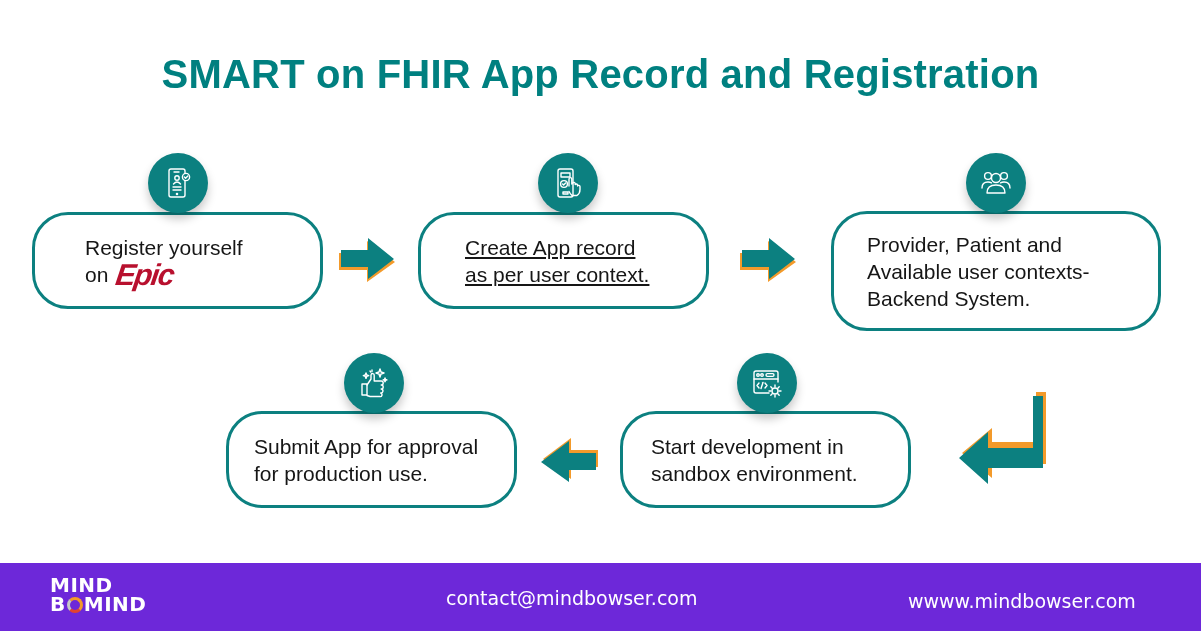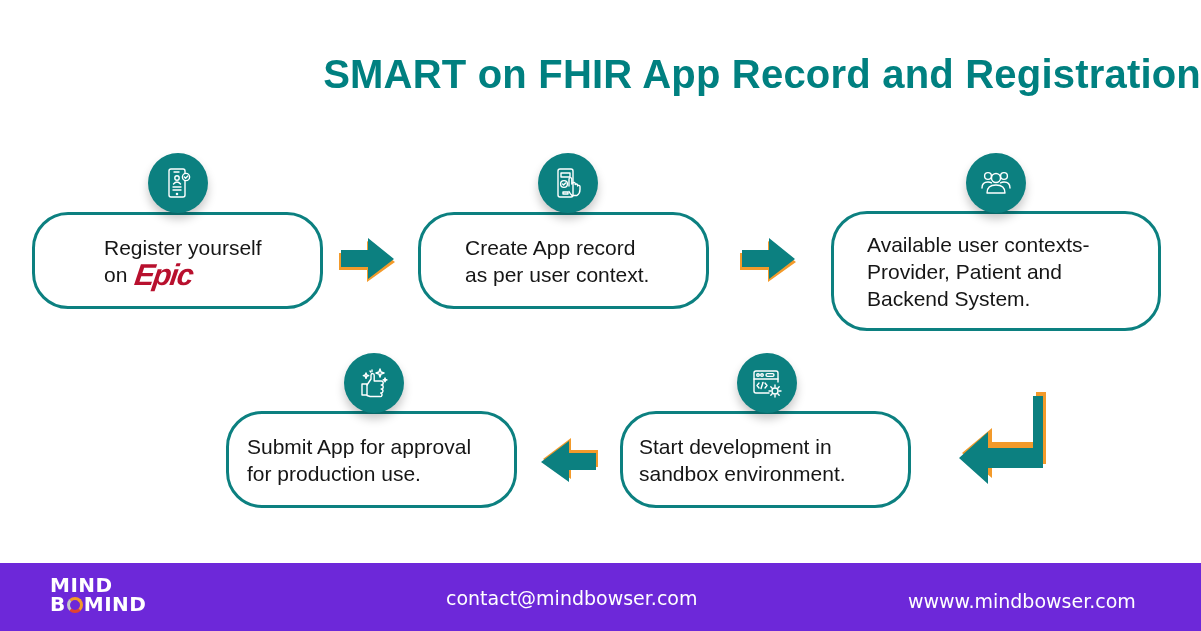--- a/index.html
+++ b/index.html
@@ -1,20 +1,20 @@
 <!DOCTYPE html>
 <html><head>
   <meta charset="utf-8">
   <style>
     * { box-sizing: border-box; margin: 0; padding: 0; }
     html, body { width: 1201px; height: 631px; overflow: hidden; background: #ffffff; }
     body { position: relative; font-family: "Liberation Sans", "DejaVu Sans", sans-serif; color: #111; }
 
     .title {
-      position: absolute; left: 0; top: 52px; width: 1201px; text-align: right;
+      position: absolute; left: 0; top: 52px; width: 1201px; text-align: center;
       font-family: "Liberation Sans", sans-serif; font-weight: 700; font-size: 40px;
       color: #008080; letter-spacing: 0.2px;
     }
 
     .step-box {
       position: absolute; border: 3px solid #0c8080; border-radius: 36px; background: #fff;
       font-size: 21px; line-height: 27px; color: #161616;
       display: flex; align-items: center;
     }
     .step-box .text { padding-left: 48px; }
@@ -55,21 +55,21 @@
     <circle cx="17" cy="13" r="2.2"></circle>
     <path d="M13.5 19 q3.5 -4 7 0"></path>
     <line x1="13" y1="22" x2="21" y2="22"></line>
     <line x1="13" y1="25" x2="21" y2="25"></line>
     <circle cx="17" cy="29" r="0.6"></circle>
     <circle cx="26" cy="12" r="3.6" fill="#0c8080"></circle>
     <path d="M24.4 12 l1.2 1.2 l2.2 -2.2"></path>
   </svg>
 </div>
 <div class="step-box" style="left:32px; top:212px; width:291px; height:97px;">
-  <div class="text" style="padding-left:50px;margin-left:19px;">
+  <div class="text" style="padding-left:50px;">
     <span class="line">Register yourself</span>
     <span class="line">
       <span>on</span><span class="epic-logo">Epic</span>
     </span>
   </div>
 </div>
 
 <svg class="arrow" style="left:337px; top:235px;" width="62" height="48" viewBox="0 0 62 48">
   <polygon points="2,18 30,18 30,6 58,27 30,47 30,35 2,35" fill="#F39A2A"></polygon>
   <polygon points="4,15 31,15 31,3 57,24 31,44 31,32 4,32" fill="#0c8080"></polygon>
@@ -78,21 +78,21 @@
 <div class="icon-badge" style="left:538px; top:153px;">
   <svg viewBox="0 0 36 36" fill="none" stroke="#fff" stroke-width="1.4" stroke-linecap="round" stroke-linejoin="round">
     <rect x="8" y="4" width="15" height="28" rx="2"></rect>
     <rect x="11" y="8" width="9" height="4"></rect>
     <circle cx="14" cy="19" r="3.4"></circle>
     <path d="M12.6 19 l1 1 l2 -2"></path>
     <rect x="13" y="27" width="5" height="2"></rect>
     <path d="M19 21 l0 -7 a1.4 1.4 0 0 1 2.8 0 l0 5 l1 -1 a1.3 1.3 0 0 1 2.4 0.6 l0 1 a1.3 1.3 0 0 1 2.4 0.4 l0 1 a1.3 1.3 0 0 1 2.4 0.5 l0 3 q0 4 -3 6 l-5 0 q-2 -2 -3 -4"></path>
   </svg>
 </div>
-<div class="step-box" style="left:418px; top:212px; width:291px; height:97px;">
+<div class="step-box" style="left:418px; top:212px; width:291px; height:97px;text-decoration:underline;">
   <div class="text" style="padding-left:44px;">
     <span class="line">Create App record</span>
     <span class="line">as per user context.</span>
   </div>
 </div>
 
 <svg class="arrow" style="left:738px; top:235px;" width="62" height="48" viewBox="0 0 62 48">
   <polygon points="2,18 30,18 30,6 58,27 30,47 30,35 2,35" fill="#F39A2A"></polygon>
   <polygon points="4,15 31,15 31,3 57,24 31,44 31,32 4,32" fill="#0c8080"></polygon>
 </svg>
@@ -102,22 +102,22 @@
     <circle cx="18" cy="13" r="4.5"></circle>
     <path d="M9 28 q0 -8 9 -8 q9 0 9 8 z"></path>
     <circle cx="10" cy="11" r="3.4"></circle>
     <path d="M4 23 q0 -6 6 -6 q2 0 3.5 0.8"></path>
     <circle cx="26" cy="11" r="3.4"></circle>
     <path d="M32 23 q0 -6 -6 -6 q-2 0 -3.5 0.8"></path>
   </svg>
 </div>
 <div class="step-box" style="left:831px; top:211px; width:330px; height:120px;">
   <div class="text" style="padding-left:33px;">
+    <span class="line">Provider, Patient and</span>
     <span class="line">Available user contexts-</span>
-    <span class="line">Provider, Patient and</span>
     <span class="line">Backend System.</span>
   </div>
 </div>
 
 <svg class="arrow" style="left:958px; top:390px;" width="92" height="95" viewBox="0 0 92 95">
   <polygon points="78,2 88,2 88,74 34,74 34,88 4,63 34,38 34,52 78,52" fill="#F39A2A"></polygon>
   <polygon points="75,6 85,6 85,78 30,78 30,94 1,68 30,42 30,58 75,58" fill="#0c8080"></polygon>
 </svg>
 
 <div class="icon-badge" style="left:737px; top:353px;">
@@ -128,21 +128,21 @@
     <circle cx="13" cy="10" r="1.3"></circle>
     <rect x="17" y="8.6" width="8" height="2.8" rx="1.4"></rect>
     <path d="M10 18 l-2 2.5 l2 2.5"></path>
     <path d="M16 18 l2 2.5 l-2 2.5"></path>
     <line x1="14" y1="17.5" x2="12" y2="23.5"></line>
     <circle cx="26" cy="26" r="3"></circle>
     <path d="M26 20 l0 2 M26 30 l0 2 M20 26 l2 0 M30 26 l2 0 M21.8 21.8 l1.4 1.4 M28.8 28.8 l1.4 1.4 M21.8 30.2 l1.4 -1.4 M28.8 23.2 l1.4 -1.4"></path>
   </svg>
 </div>
 <div class="step-box" style="left:620px; top:411px; width:291px; height:97px;">
-  <div class="text" style="padding-left:16px;">
+  <div class="text" style="padding-left:28px;">
     <span class="line">Start development in</span>
     <span class="line">sandbox environment.</span>
   </div>
 </div>
 
 <svg class="arrow" style="left:538px; top:435px;" width="62" height="48" viewBox="0 0 62 48">
   <polygon points="60,15 33,15 33,3 5,24 33,44 33,32 60,32" fill="#F39A2A"></polygon>
   <polygon points="58,18 31,18 31,6 3,27 31,47 31,35 58,35" fill="#0c8080"></polygon>
 </svg>
 
@@ -150,21 +150,21 @@
   <svg viewBox="0 0 36 36" fill="none" stroke="#fff" stroke-width="1.4" stroke-linecap="round" stroke-linejoin="round">
     <rect x="6" y="19" width="5" height="11"></rect>
     <path d="M11 20 l4 -6 l0 -4 a1.6 1.6 0 0 1 3.2 0.4 l0 5.6 l7 0 a2 2 0 0 1 0 4 a2 2 0 0 1 0 4 a2 2 0 0 1 -0.5 4 a1.8 1.8 0 0 1 -1 3.5 l-9.7 0 l-3 -1"></path>
     <path d="M24 4 l1 3 l3 1 l-3 1 l-1 3 l-1 -3 l-3 -1 l3 -1 z"></path>
     <path d="M10 8 l0.7 2 l2 0.7 l-2 0.7 l-0.7 2 l-0.7 -2 l-2 -0.7 l2 -0.7 z"></path>
     <path d="M29 13 l0.5 1.4 l1.4 0.5 l-1.4 0.5 l-0.5 1.4 l-0.5 -1.4 l-1.4 -0.5 l1.4 -0.5 z"></path>
     <line x1="16" y1="5" x2="16" y2="6.5"></line>
     <line x1="14" y1="6" x2="14.8" y2="7"></line>
   </svg>
 </div>
-<div class="step-box" style="left:226px; top:411px; width:291px; height:97px;">
+<div class="step-box" style="left:226px; top:411px; width:291px; height:97px;padding-left:7px;">
   <div class="text" style="padding-left:18px;">
     <span class="line">Submit App for approval</span>
     <span class="line">for production use.</span>
   </div>
 </div>
 
 <div class="footer">
   <div class="footer-logo">
     <div>MIND</div>
     <div>

